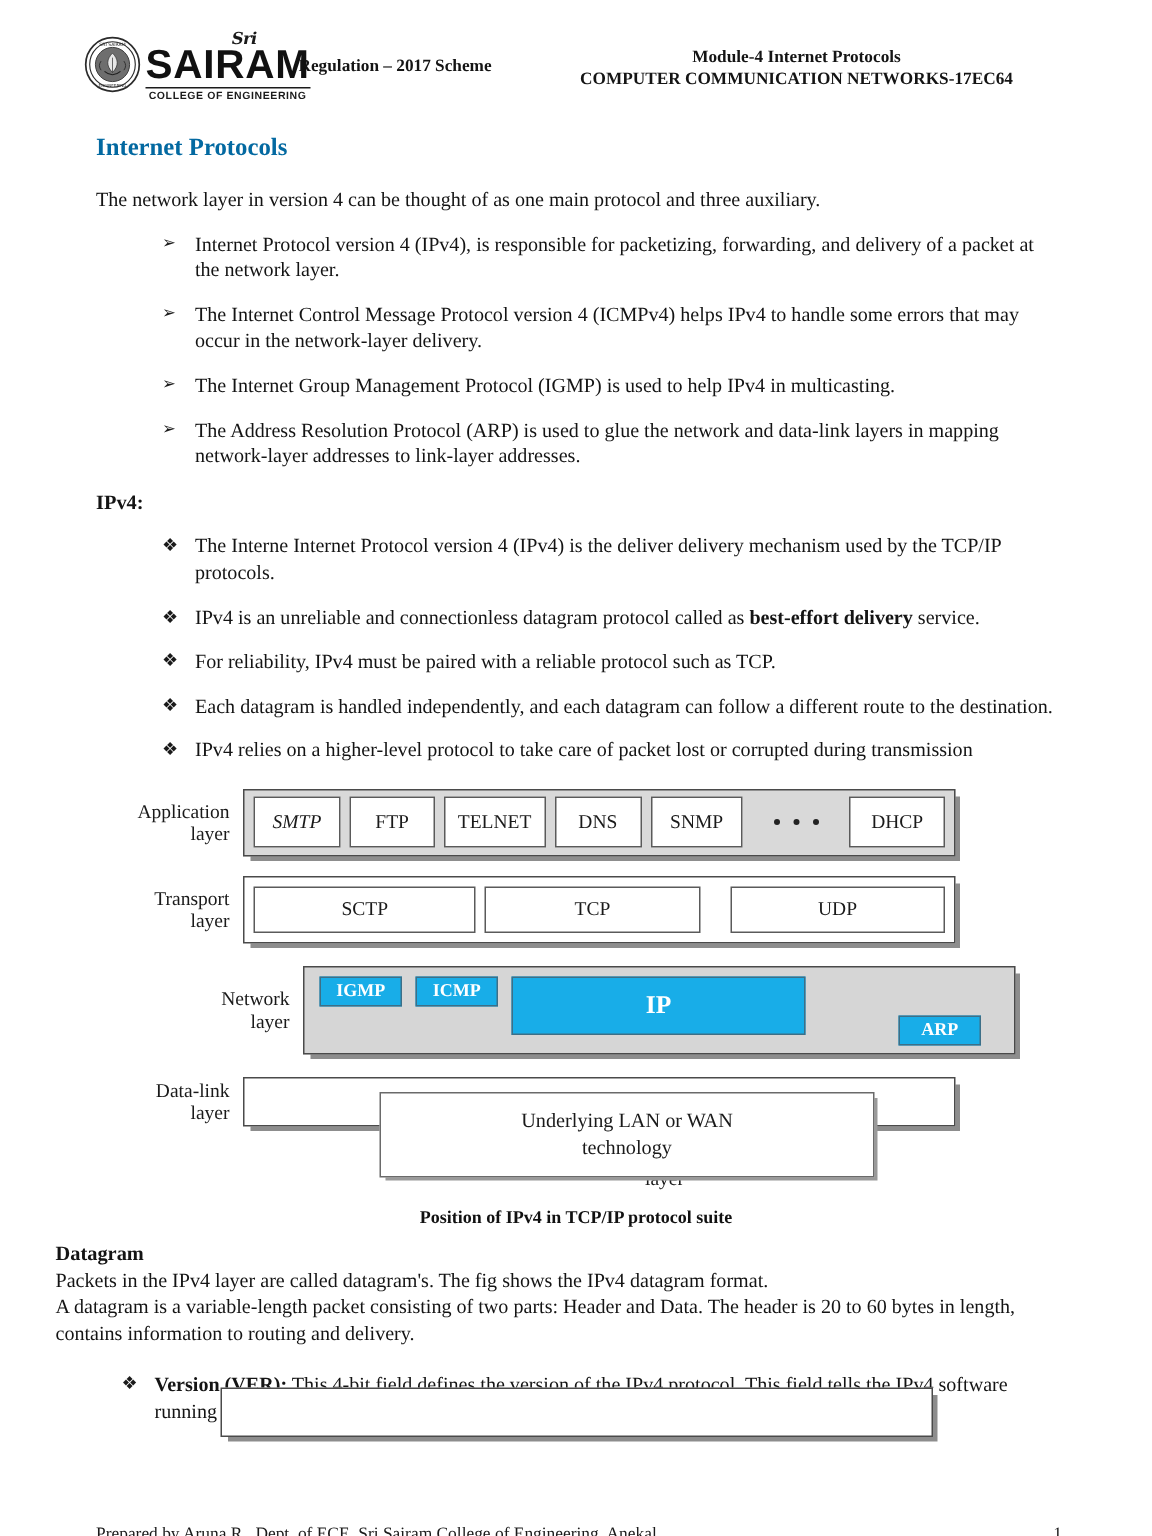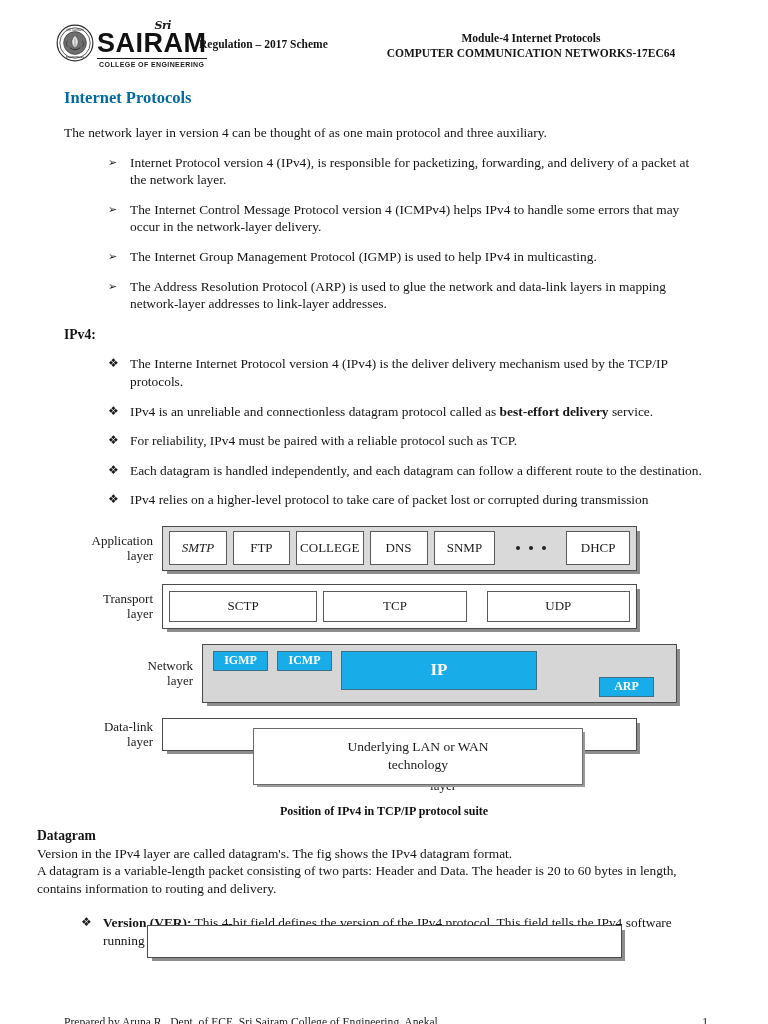--- a/index.html
+++ b/index.html
@@ -342,21 +342,21 @@
   <div class="diagram">
 
     <div class="layer-row" style="top:0;">
       <div class="layer-label">
         <div>Application</div>
         <div>layer</div>
       </div>
       <div class="bar appbar" style="width:475px;height:45px;padding:5px 6px;gap:6px;">
         <div class="cell" style="width:59px;height:34px;font-style:italic;">SMTP</div>
         <div class="cell" style="width:58px;height:34px;">FTP</div>
-        <div class="cell" style="width:69px;height:34px;">COLLEGE</div>
+        <div class="cell" style="width:69px;height:34px;">TELNET</div>
         <div class="cell" style="width:59px;height:34px;">DNS</div>
         <div class="cell" style="width:63px;height:34px;text-align:right;">SNMP</div>
         <div class="dots" style="width:60px;height:34px;">
           <i></i>
             <i></i>
             <i></i>
         </div>
         <div class="cell" style="width:65px;height:34px;">DHCP</div>
       </div>
     </div>
@@ -407,21 +407,21 @@
         <div>Underlying LAN or WAN</div>
         <div>technology</div>
       </div>
     </div>
 
     <div class="figure-caption" style="top:278px;">Position of IPv4 in TCP/IP protocol suite</div>
   </div>
 
   <div class="content" style="margin-top:6px;margin-left:37px;">
     <div class="section-label" style="margin-top:0;">Datagram</div>
-    <div>Version in the IPv4 layer are called datagram's. The fig shows the IPv4 datagram format.</div>
+    <div>Packets in the IPv4 layer are called datagram's. The fig shows the IPv4 datagram format.</div>
     <div>A datagram is a variable-length packet consisting of two parts: Header and Data. The header is 20 to 60 bytes in length, contains information to routing and delivery.</div>
 
     <ul class="bullet-list">
       <li class="bullet" style="margin-top:17px;">
         <span class="marker">❖</span>
         <span class="btext"><b>Version (VER):</b><span> This 4-bit field defines the version of the IPv4 protocol. This field tells the IPv4 software running in the processing machine that the datagram has the format of version 4.</span></span>
       </li>
     </ul>
   </div>
 

